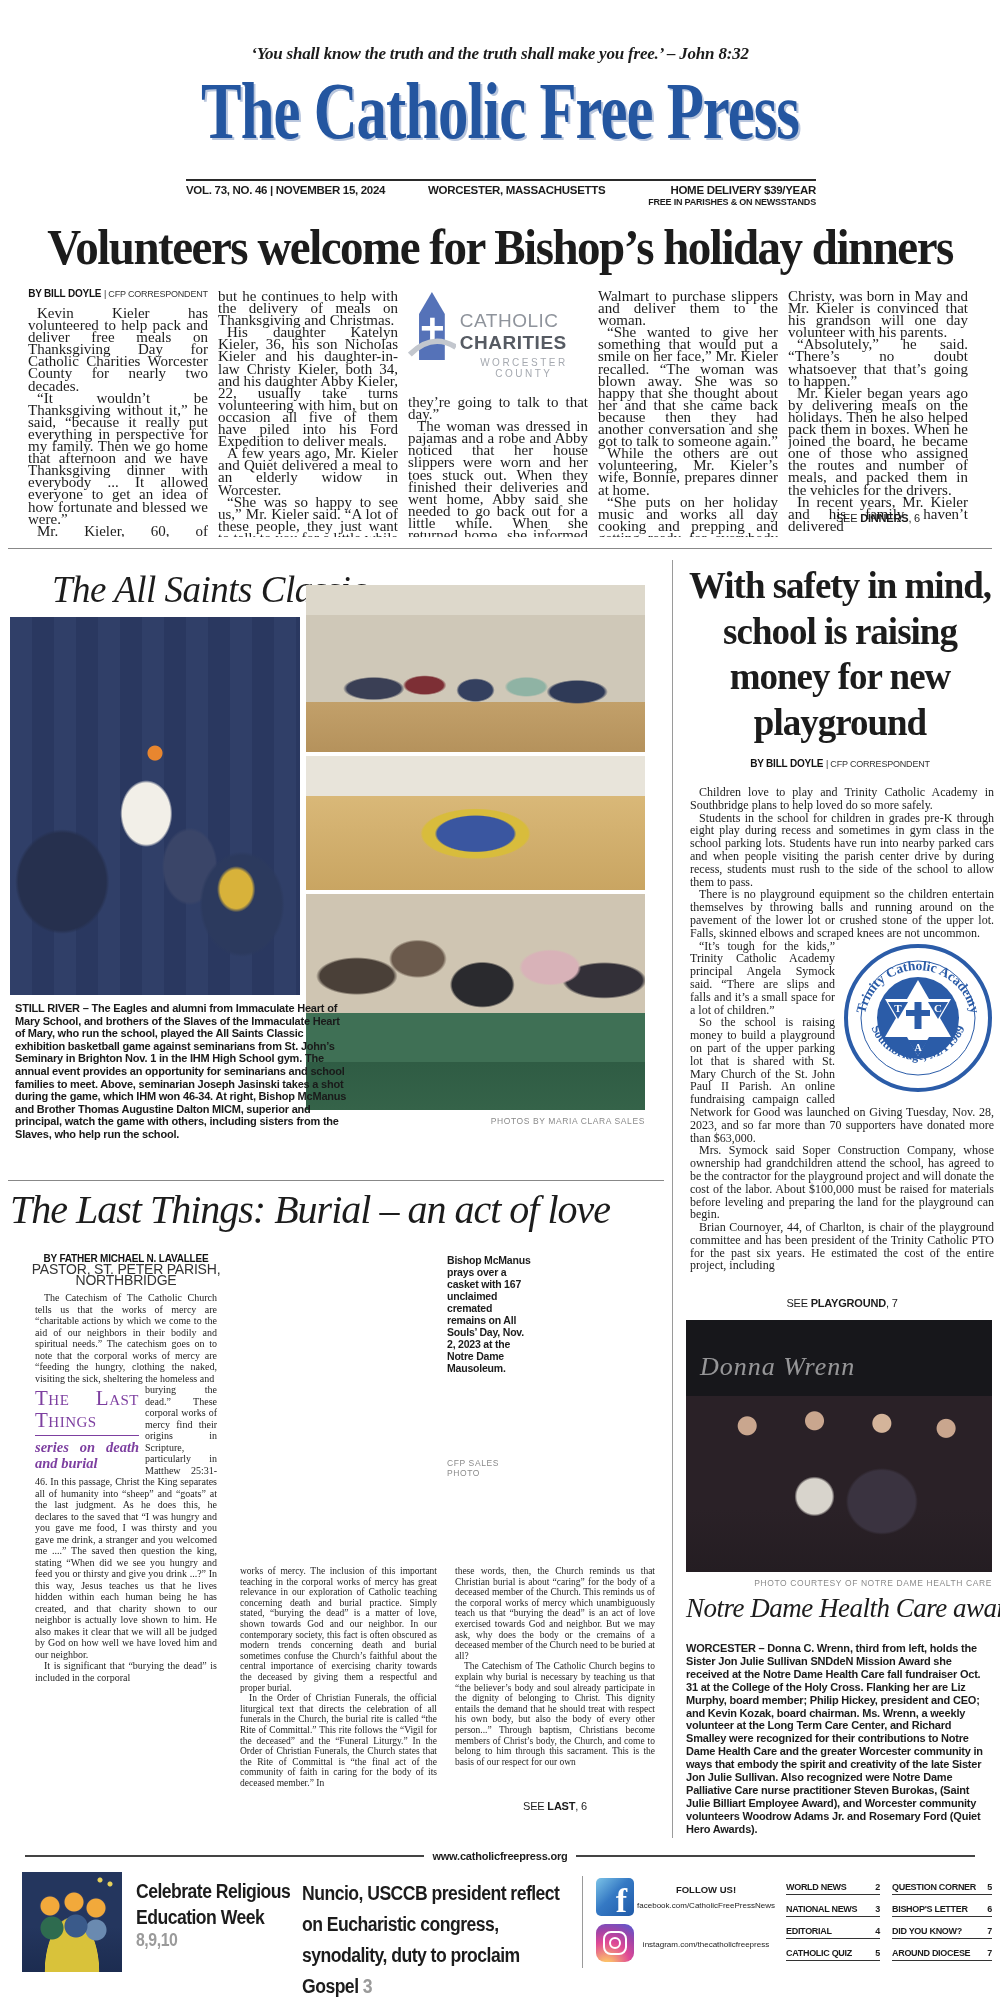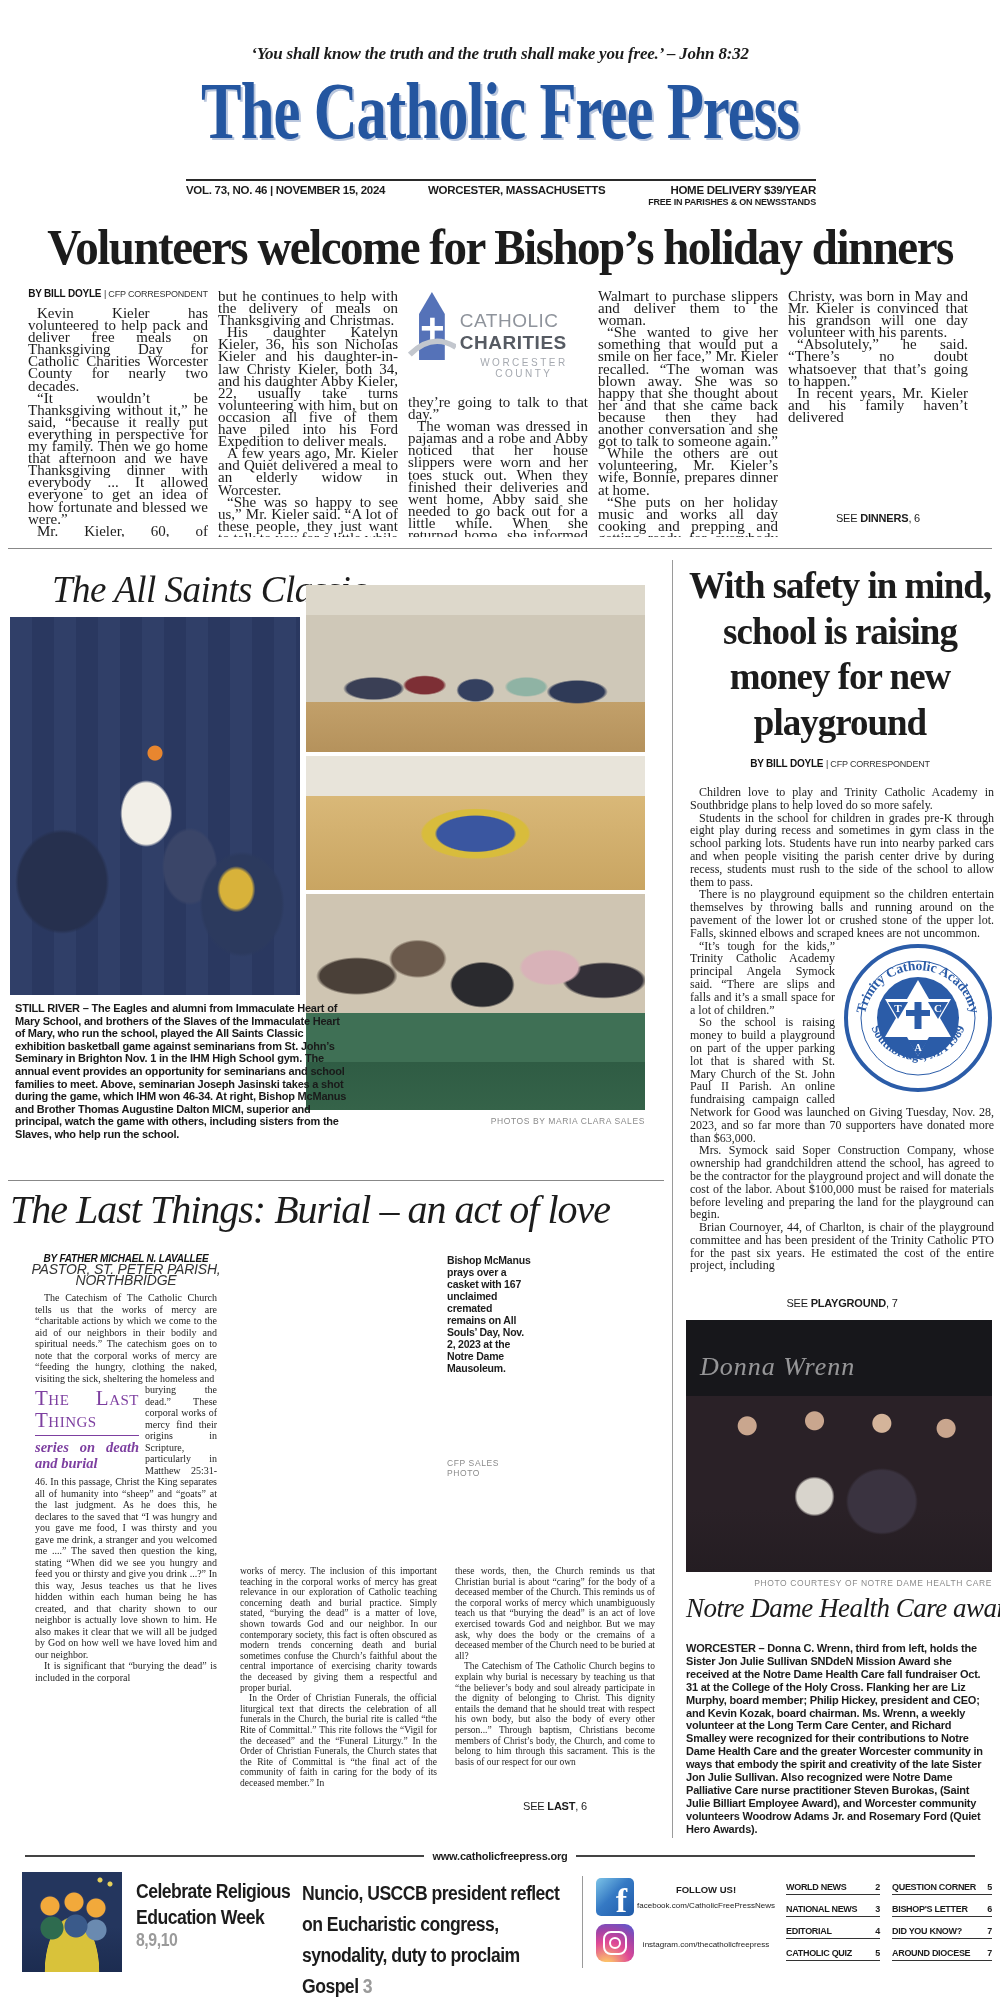--- a/index.html
+++ b/index.html
@@ -102,21 +102,21 @@
   #pg-byline{top:758px;left:686px;width:308px;}
   #pg-body{top:786px;left:690px;width:304px;height:508px;font-size:12px;line-height:12.8px;
      text-align:justify;overflow:hidden;}
   #trinity-seal{float:right;width:152px;height:152px;margin:2px 0 2px 7px;}
   #pg-jump{top:1297px;left:690px;width:304px;text-align:center;}
 
   
   #rule-lt{top:1180px;left:8px;width:656px;height:1px;background:#888;}
   #lt-headline{top:1186px;left:10px;width:652px;font:italic 400 40px "Liberation Serif",serif;
      letter-spacing:-1px;white-space:nowrap;}
-  #lt-byline{top:1253px;left:30px;width:192px;text-align:center;line-height:11px;font-style:italic;}
+  #lt-byline{top:1253px;left:30px;width:192px;text-align:center;line-height:11px;}
   #lt-byline .role{display:block;font-weight:400;font-size:14px;color:#333;}
   #lt-col1{top:1292px;left:35px;width:182px;height:546px;font-size:10px;line-height:11.5px;
      text-align:justify;overflow:hidden;}
   .lt-box{float:left;width:104px;margin:3px 6px 2px 0;color:#7d3fa0;}
   .lt-box .t{font-variant:small-caps;font:400 21px "Liberation Serif",serif;
      font-variant:small-caps;line-height:22px;letter-spacing:.5px;color:#7d3fa0;}
   .lt-box .hr{border-top:1.5px solid #7d3fa0;margin:4px 0 3px;}
   .lt-box .s{font:italic 700 14.5px "Liberation Serif",serif;line-height:16px;}
   #ph-funeral{left:240px;top:1248px;width:197px;height:308px;
     background:
@@ -257,20 +257,21 @@
       <p>“She puts on her holiday music and works all day cooking and prepping and getting ready for everybody to come over,” Mr. Kieler said.</p>
       <p>Alexander, son of Nicholas and</p>
     </div>
   <div class="abs col bodytext first-flat" id="lead-col3">
       <p>they’re going to talk to that day.”</p>
       <p>The woman was dressed in pajamas and a robe and Abby noticed that her house slippers were worn and her toes stuck out. When they finished their deliveries and went home, Abby said she needed to go back out for a little while. When she returned home, she informed the family that she had gone to</p>
     </div>
   <div class="abs col bodytext first-flat" id="lead-col5">
       <p>Christy, was born in May and Mr. Kieler is convinced that his grandson will one day volunteer with his parents.</p>
       <p>“Absolutely,” he said. “There’s no doubt whatsoever that that’s going to happen.”</p>
+      <p>Mr. Kieler began years ago by delivering meals on the holidays. Then he also helped pack them in boxes. When he joined the board, he became one of those who assigned the routes and number of meals, and packed them in the vehicles for the drivers.</p>
       <p>In recent years, Mr. Kieler and his family haven’t delivered</p>
     </div>
   <div class="abs jump" id="lead-jump">
     <span>SEE </span><b>DINNERS</b><span>, 6</span>
   </div>
   <div class="abs" id="rule-lead-bottom"></div>
 
   <div class="abs" id="as-heading">The All Saints Classic</div>
   <div class="photo" id="ph-action"></div>
   <div class="photo" id="ph-team"></div>

